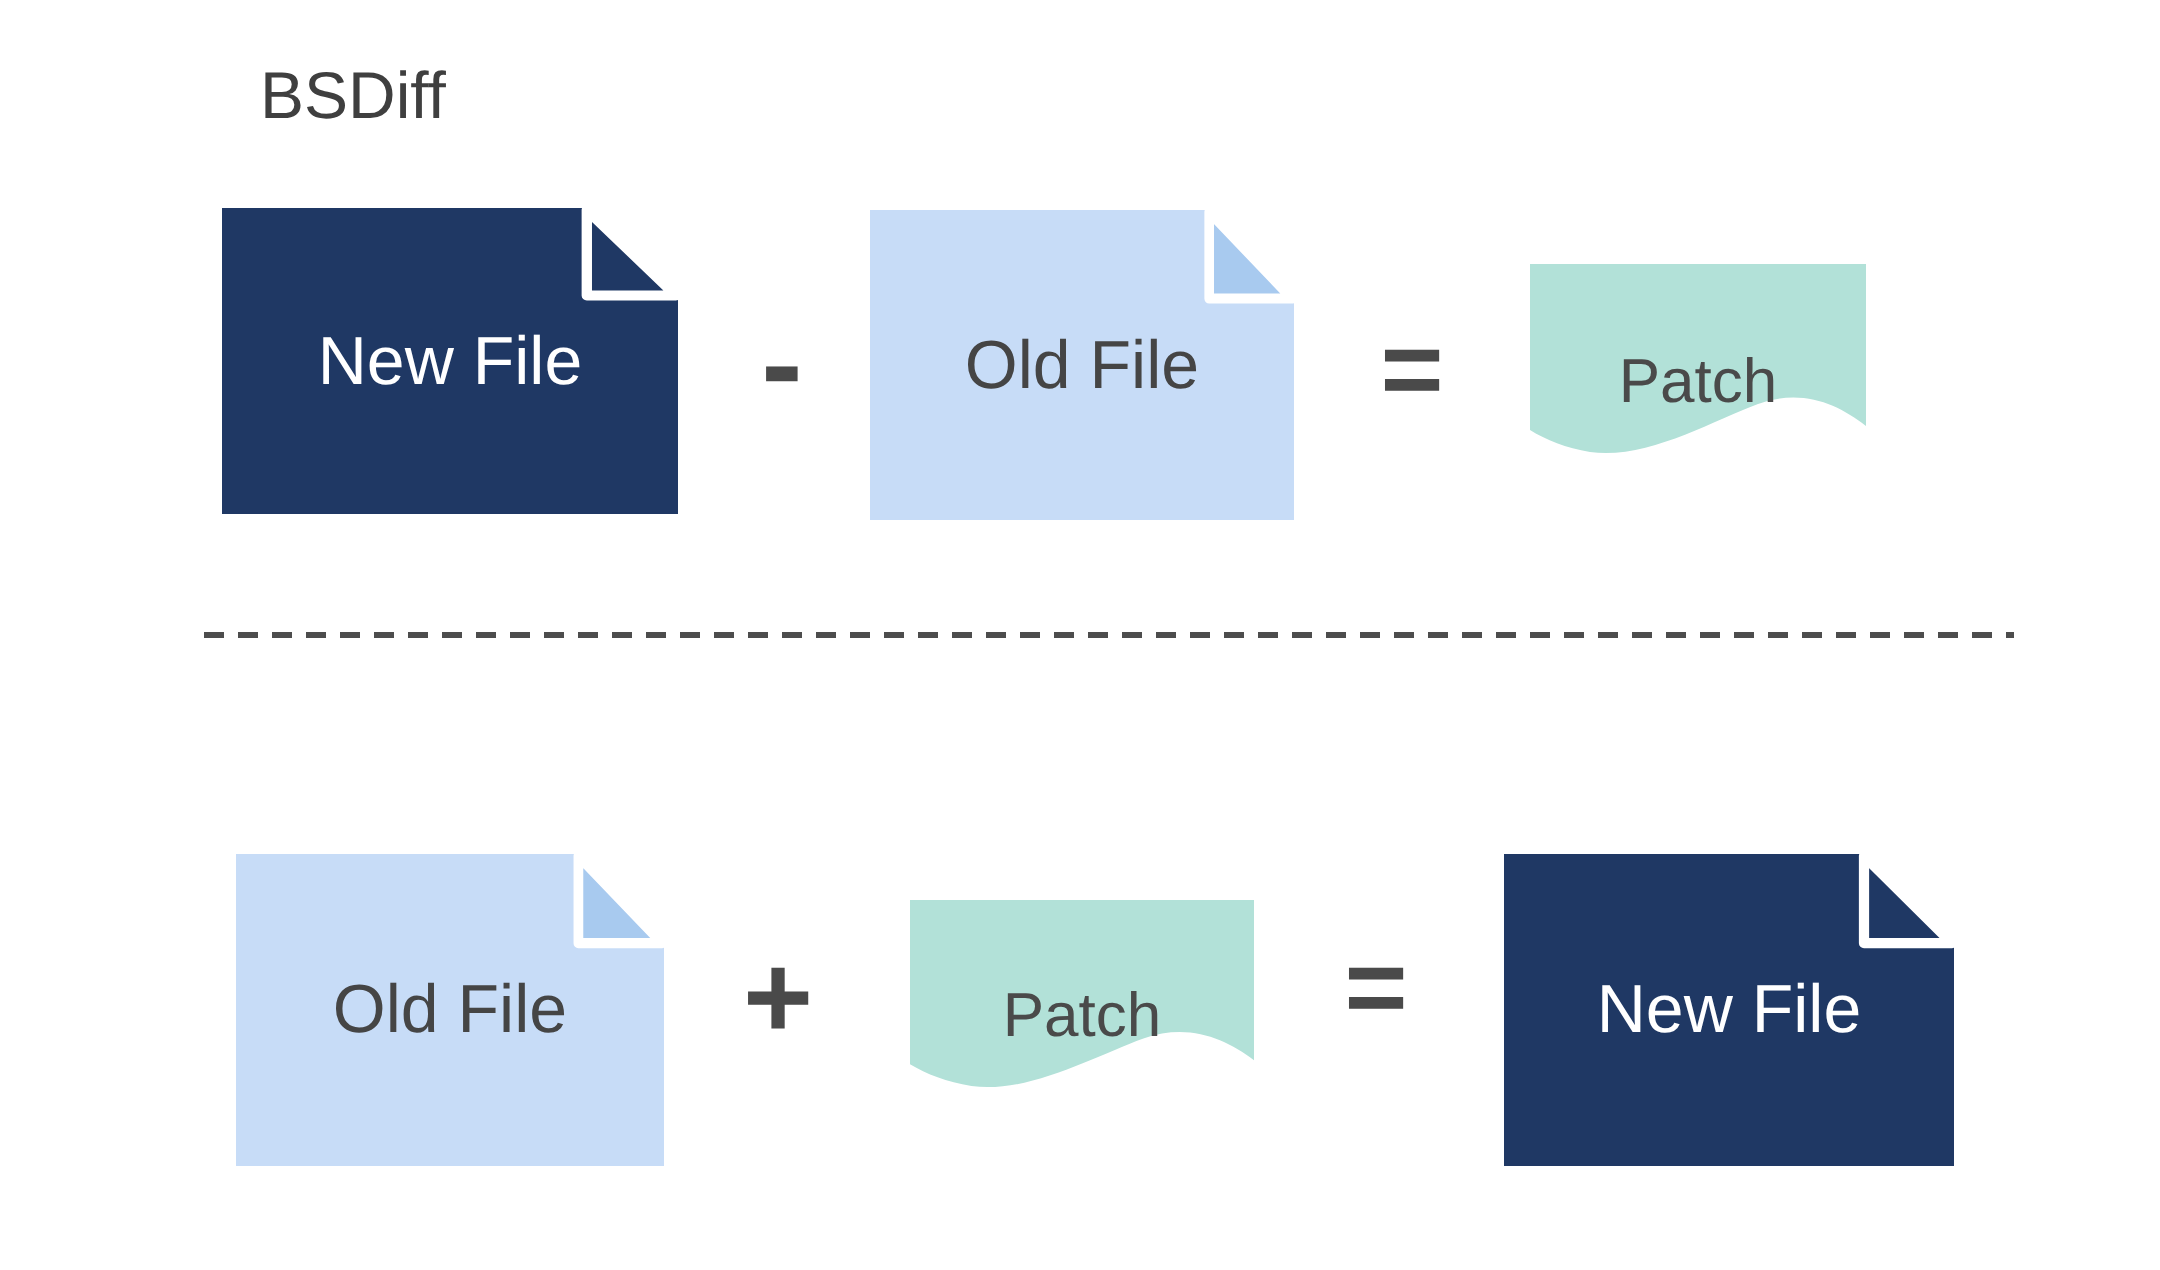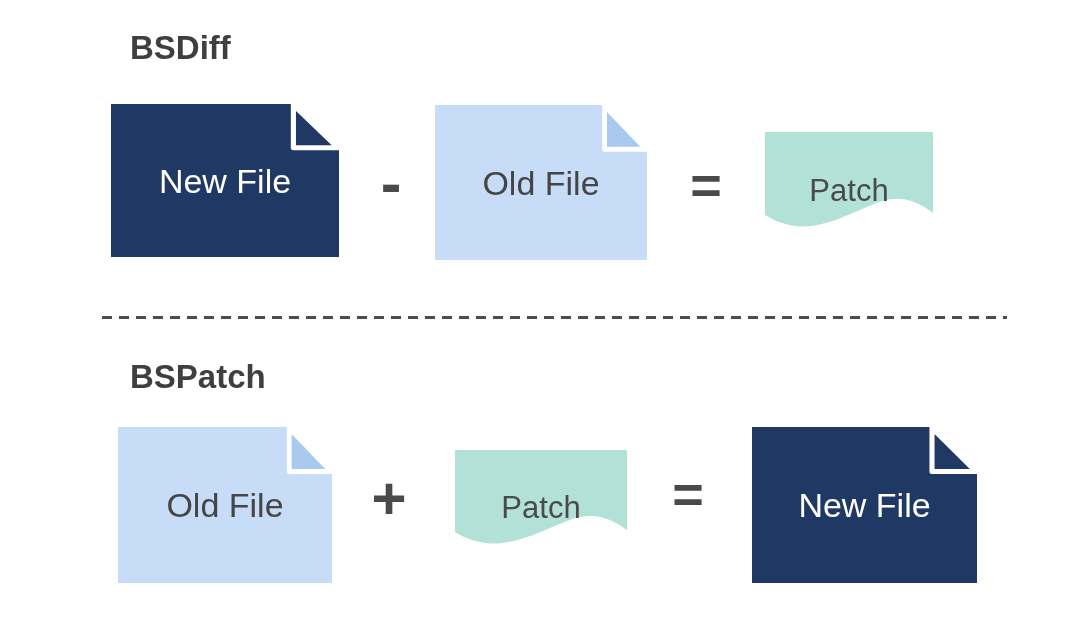--- a/index.html
+++ b/index.html
@@ -10,21 +10,20 @@
     background: #ffffff;
     font-family: "Liberation Sans", sans-serif;
     overflow: hidden;
   }
   .abs { position: absolute; }
   .section-title {
     font-size: 33px;
     color: #3f3f3f;
     line-height: 1;
     white-space: nowrap;
-    font-weight: bold;
   }
   .doc-label {
     font-size: 34px;
     color: #454545;
     line-height: 1;
     white-space: nowrap;
   }
   .doc-label.on-dark { color: #ffffff; }
   .patch-label {
     font-size: 31px;
@@ -87,21 +86,20 @@
 
   <svg class="abs" style="left:765px; top:132px;" width="168" height="96" viewBox="0 0 168 96" preserveAspectRatio="none">
     <path class="patch-shape" d="M0 0 L168 0 L168 81 C154 70 136 62 114 70 C90 79 58 98 30 94 C18 92 8 88 0 83 Z"></path>
   </svg>
   <div class="abs label-box" style="left:765px; top:132px; width:168px; height:76px;">
     <span class="patch-label">Patch</span>
   </div>
 
   <div class="abs divider" style="left:102px; top:316px; width:905px;"></div>
 
-  <div class="abs section-title" style="left:130px; top:360px;">BSPatch</div>
 
   <svg class="abs" style="left:118px; top:427px;" width="214" height="156" viewBox="0 0 220 154" preserveAspectRatio="none">
     <path class="doc-body-light" d="M0 0 H176 L220 44 V154 H0 Z"></path>
     <path class="doc-flap-light" d="M176 1 L219 44 H176 Z"></path>
   </svg>
   <div class="abs label-box" style="left:118px; top:427px; width:214px; height:156px;">
     <span class="doc-label">Old File</span>
   </div>
 
   <div class="abs operator op-plus" style="left:389px; top:499px;">+</div>

